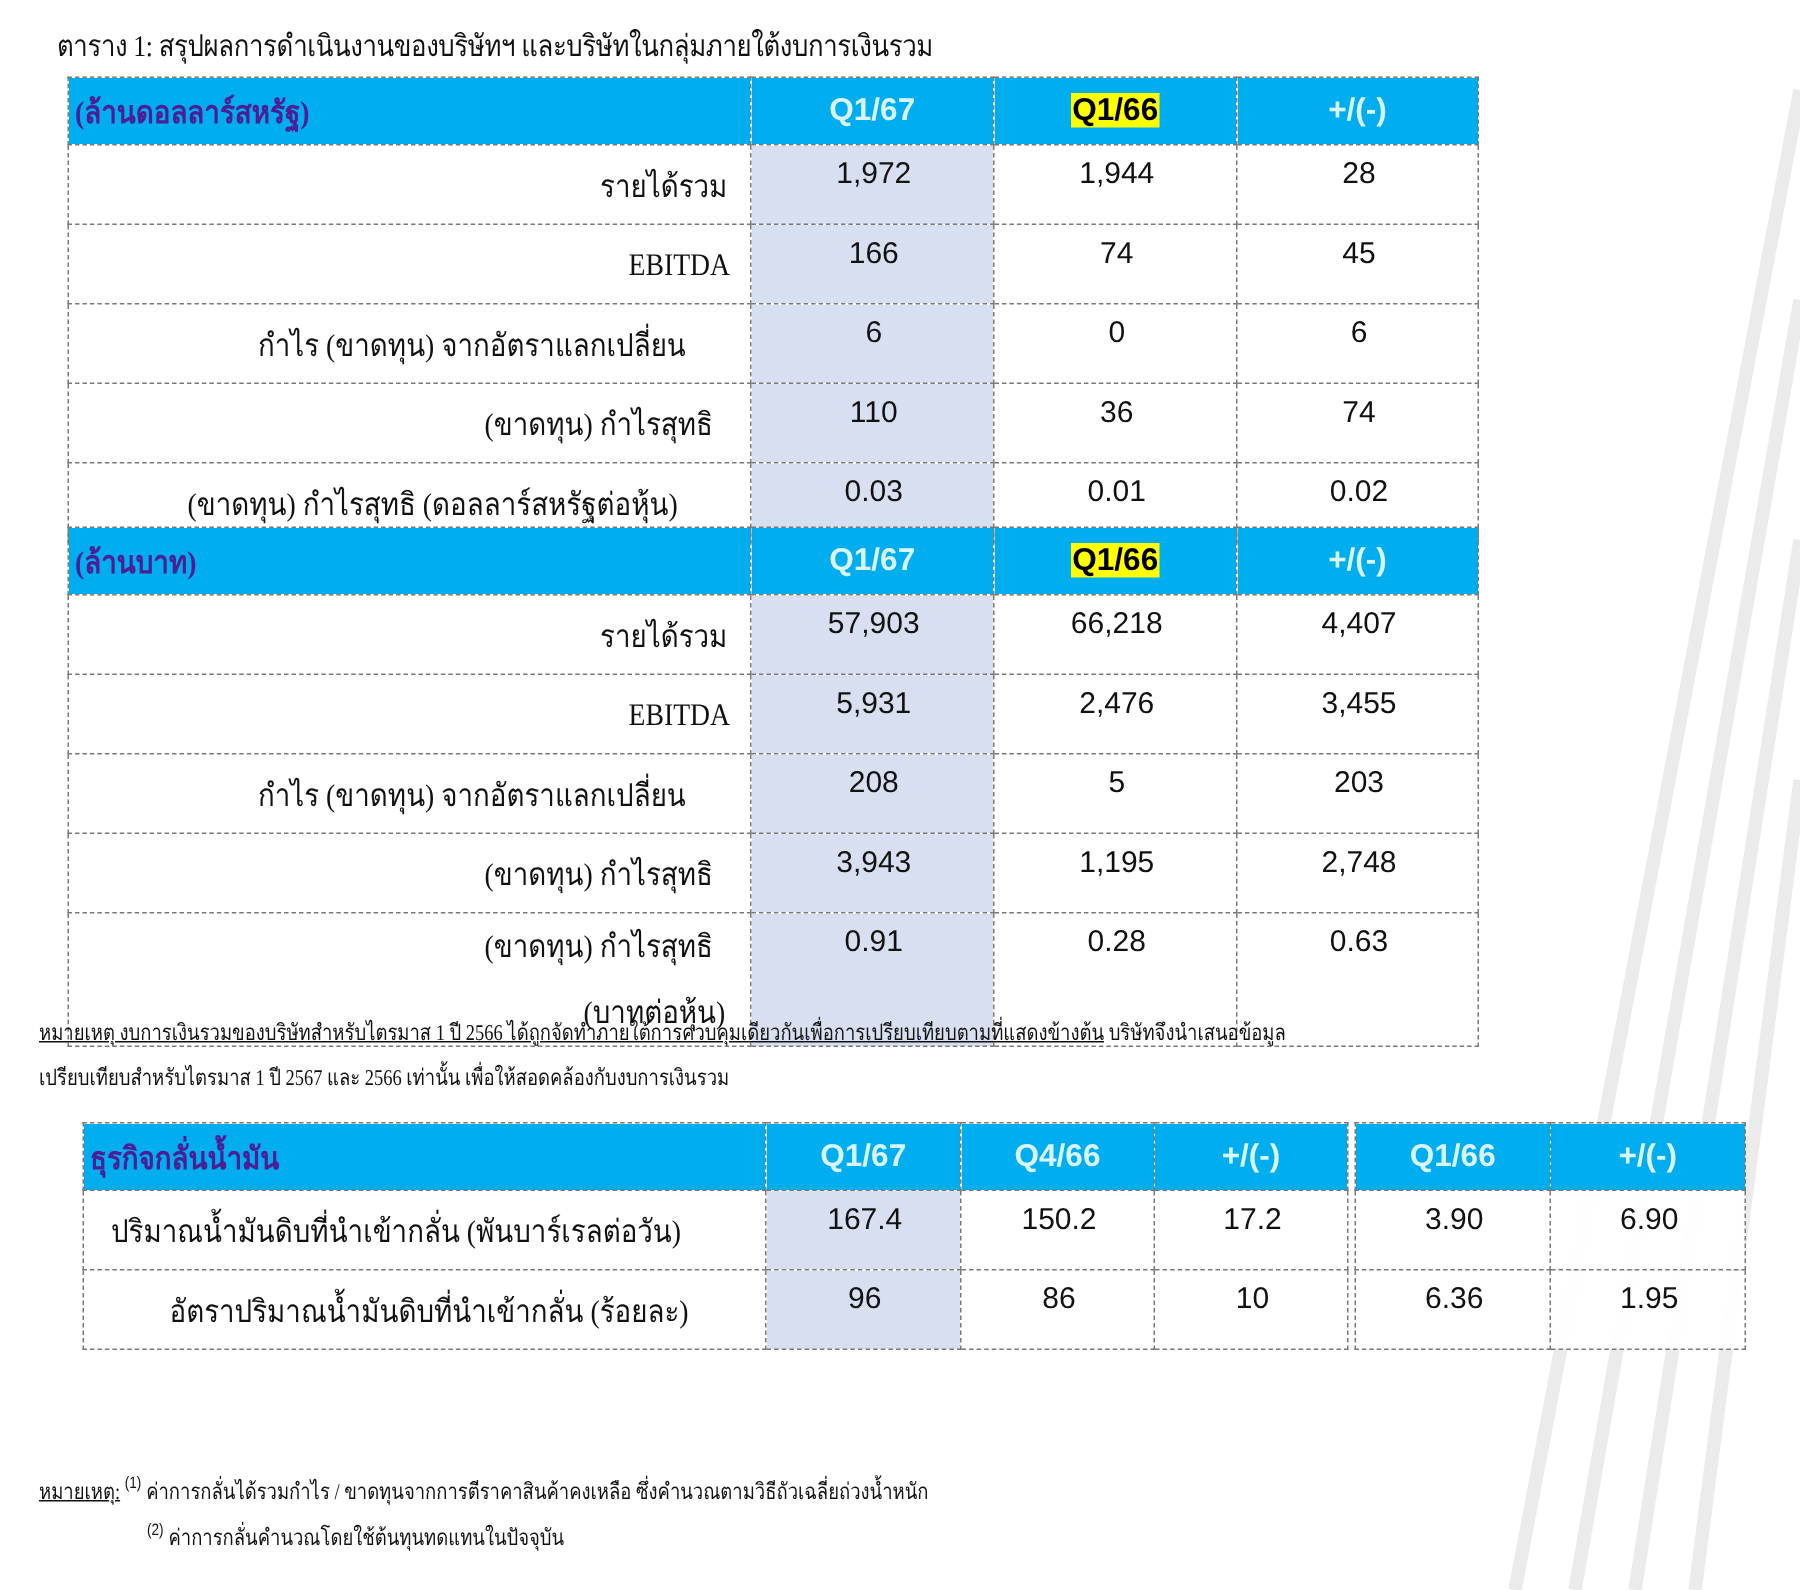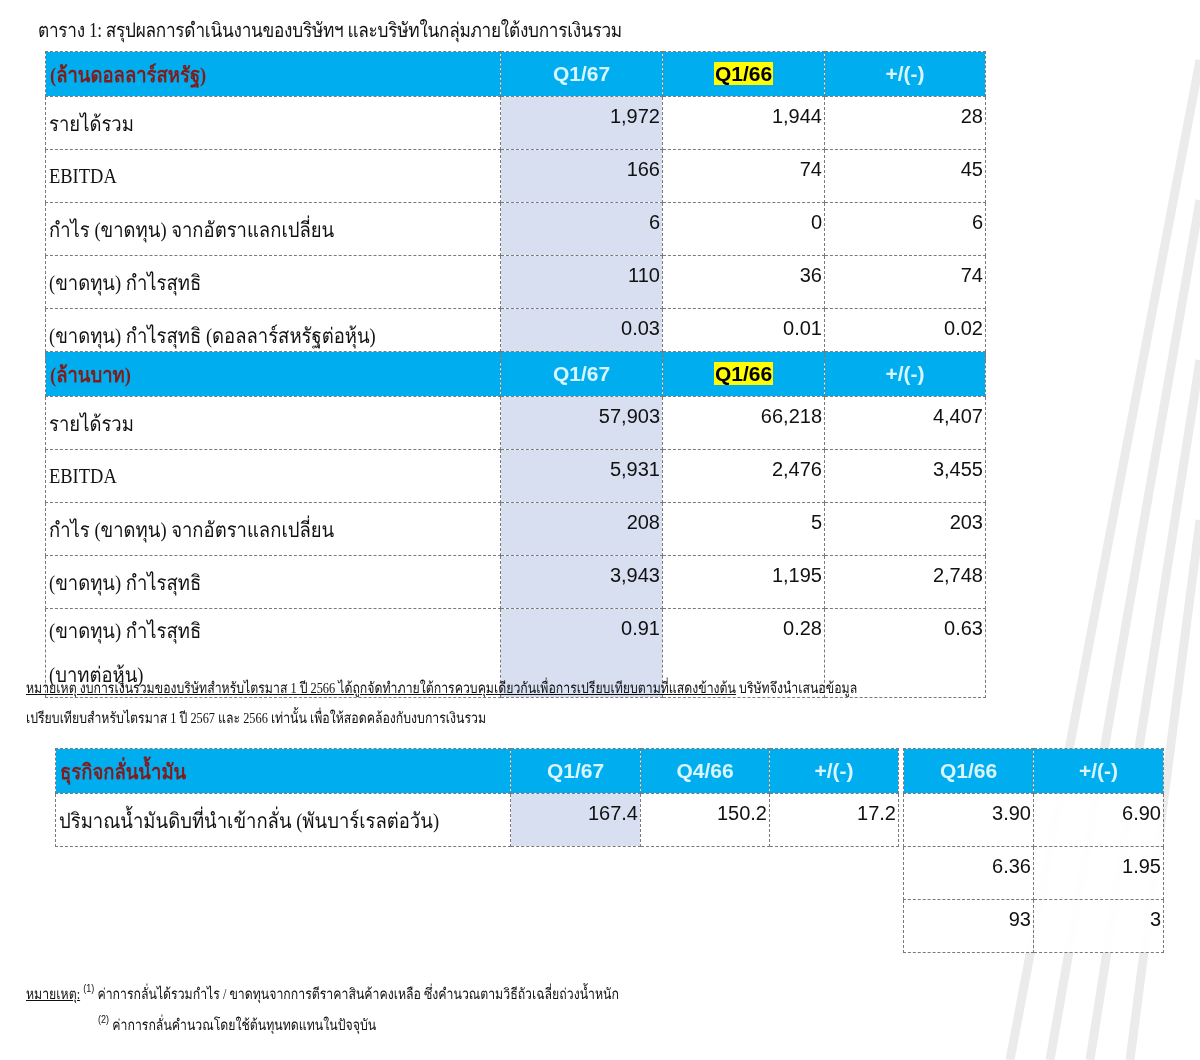--- a/index.html
+++ b/index.html
@@ -48,45 +48,45 @@
       background: #00aeef;
       color: #d9f5ff;
       height: 44px;
       font-weight: bold;
       font-size: 21px;
     }
     table.fin thead th.label-head {
       text-align: left;
       font-family: "Liberation Serif", "DejaVu Serif", serif;
       font-size: 21px;
-      color: #7f1d1d;
+      color: #4c1d95;
       padding-left: 4px;
     }
     table.fin thead th.num-head {
       text-align: center;
       font-family: "Liberation Sans", "DejaVu Sans", sans-serif;
       font-size: 21px;
     }
     .hl-yellow {
       background: #ffff00;
       color: #000;
       padding: 0 1px;
     }
     table.fin tbody td {
       height: 44px;
       background: rgba(255,255,255,0.95);
     }
     table.fin tbody td.lbl {
-      text-align: left;
+      text-align: right;
       font-size: 21px;
       vertical-align: middle;
       padding-left: 3px;
     }
     table.fin tbody td.num {
-      text-align: right;
+      text-align: center;
       font-family: "Liberation Sans", "DejaVu Sans", sans-serif;
       font-size: 20px;
       vertical-align: top;
       padding-top: 8px;
       padding-right: 2px;
     }
     table.fin tbody td.shade {
       background: #d7dff0;
     }
     .lbl-inner {
@@ -250,20 +250,26 @@
       <th class="num-head">+/(-)</th>
     </tr>
   </thead>
   <tbody>
     <tr>
       <td class="lbl"><span class="lbl-inner">ปริมาณน้ำมันดิบที่นำเข้ากลั่น (พันบาร์เรลต่อวัน)</span></td>
       <td class="num shade">167.4</td>
       <td class="num">150.2</td>
       <td class="num">17.2</td>
     </tr>
+    <tr>
+      <td class="lbl"><span class="lbl-inner">อัตราปริมาณน้ำมันดิบที่นำเข้ากลั่น (ร้อยละ)</span></td>
+      <td class="num shade">96</td>
+      <td class="num">86</td>
+      <td class="num">10</td>
+    </tr>
   </tbody>
 </table>
 
 <table class="fin" style="left:903px; top:748px; width:260px;">
   <colgroup>
     <col style="width:130px">
       <col style="width:130px">
   </colgroup>
   <thead>
     <tr>
@@ -272,24 +278,20 @@
     </tr>
   </thead>
   <tbody>
     <tr>
       <td class="num">3.90</td>
       <td class="num">6.90</td>
     </tr>
     <tr>
       <td class="num">6.36</td>
       <td class="num">1.95</td>
-    </tr>
-    <tr>
-      <td class="num">93</td>
-      <td class="num">3</td>
     </tr>
   </tbody>
 </table>
 
 <div class="note" style="left:26px; top:982px;">
   <u>หมายเหตุ:</u>
   <span class="note-sup">(1)</span><span>ค่าการกลั่นได้รวมกำไร / ขาดทุนจากการตีราคาสินค้าคงเหลือ ซึ่งคำนวณตามวิธีถัวเฉลี่ยถ่วงน้ำหนัก</span>
 </div>
 <div class="note" style="left:98px; top:1013px;">
   <span class="note-sup">(2)</span><span>ค่าการกลั่นคำนวณโดยใช้ต้นทุนทดแทนในปัจจุบัน</span>

